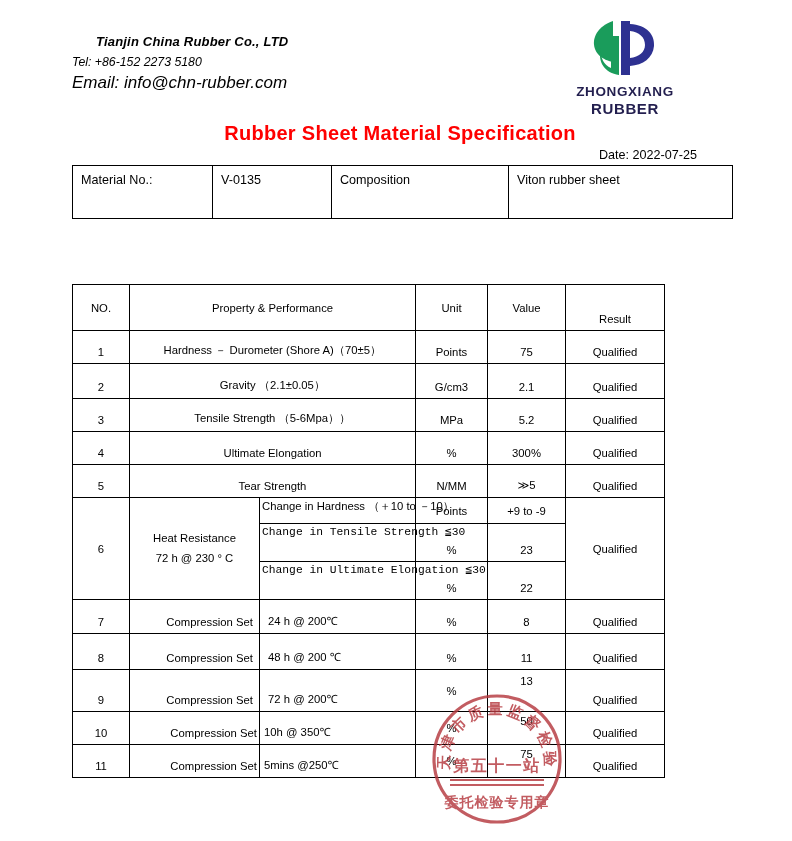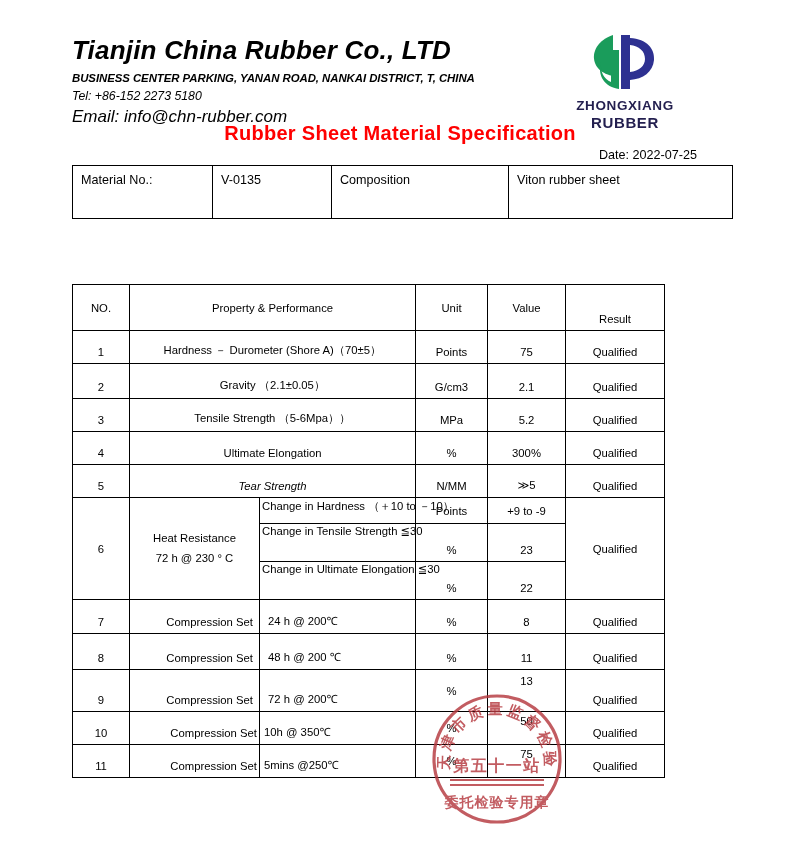--- a/index.html
+++ b/index.html
@@ -19,24 +19,25 @@
   
   #letterhead {
     position: absolute;
     left: 72px;
     top: 34px;
     width: 470px;
   }
   #company-name {
     font-style: italic;
     font-weight: bold;
-    font-size: 26px;
+    font-size: 13px;
     letter-spacing: 0.2px;
     line-height: 1.25;
     white-space: nowrap;
+    margin-left: 24px;
   }
   #company-address {
     font-style: italic;
     font-weight: bold;
     font-size: 11.4px;
     letter-spacing: -0.05px;
     margin-top: 5px;
     white-space: nowrap;
   }
   #company-tel {
@@ -49,21 +50,21 @@
     font-style: italic;
     font-size: 17px;
     margin-top: 4px;
     white-space: nowrap;
   }
 
   
   #logo-block {
     position: absolute;
     left: 560px;
-    top: 32px;
+    top: 18px;
     width: 130px;
     text-align: center;
   }
   #logo-mark {
     position: relative;
     width: 108px;
     height: 62px;
     margin: 0 auto;
   }
   #logo-text-1 {
@@ -147,21 +148,21 @@
     vertical-align: middle !important;
     padding-bottom: 0 !important;
   }
   .hdr-result {
     font-size: 11.5px;
     vertical-align: bottom !important;
     margin-top: 13px;
   }
   .cell-no { font-size: 11.3px; }
   .prop-cell { font-size: 11.3px; }
-  .big-prop { font-size: 14px; font-style: italic; }
+  .big-prop { font-size: 14px; }
   .nowrap { white-space: nowrap; }
   .vmid { vertical-align: middle !important; padding-bottom: 0 !important; }
   .heat-label {
     font-size: 11.3px;
     line-height: 1.75;
     white-space: nowrap;
   }
   .sub-left {
     text-align: left !important;
     vertical-align: top !important;
@@ -171,39 +172,39 @@
     overflow: visible;
   }
   .sub-overflow {
     position: relative;
   }
   .sub-overflow > span {
     position: absolute;
     left: 2px;
     top: 1px;
     white-space: nowrap;
+    font-family: Liberation Mono, monospace;
   }
 
   
   #stamp {
     position: absolute;
     left: 430px;
     top: 692px;
     width: 134px;
     height: 134px;
     pointer-events: none;
     opacity: 0.82;
   }
 </style>
 </head>
 <body>
 
 <div id="letterhead">
   <div id="company-name">Tianjin China Rubber Co., LTD</div>
-  <div id="company-address">BUSINESS CENTER PARKING, YANAN ROAD, NANKAI DISTRICT, T, CHINA</div>
   <div id="company-tel">Tel: +86-152 2273 5180</div>
   <div id="company-email">Email: info@chn-rubber.com</div>
 </div>
 
 <div id="logo-block">
   <div id="logo-mark">
     <svg width="108" height="62" viewBox="0 0 108 62">
       <path d="M42 3 L42 44 C42 44 28 42 24 31 C20 20 27 8 42 3 Z" fill="#1a9c5b"></path>
       <path d="M30 30 C26 44 34 55 48 57 L48 18 L40 18 L40 50 C33 47 29 40 30 30 Z" fill="#1a9c5b"></path>
       <path d="M50 3 L50 57 L59 57 L59 3 Z" fill="#2e3191"></path>

